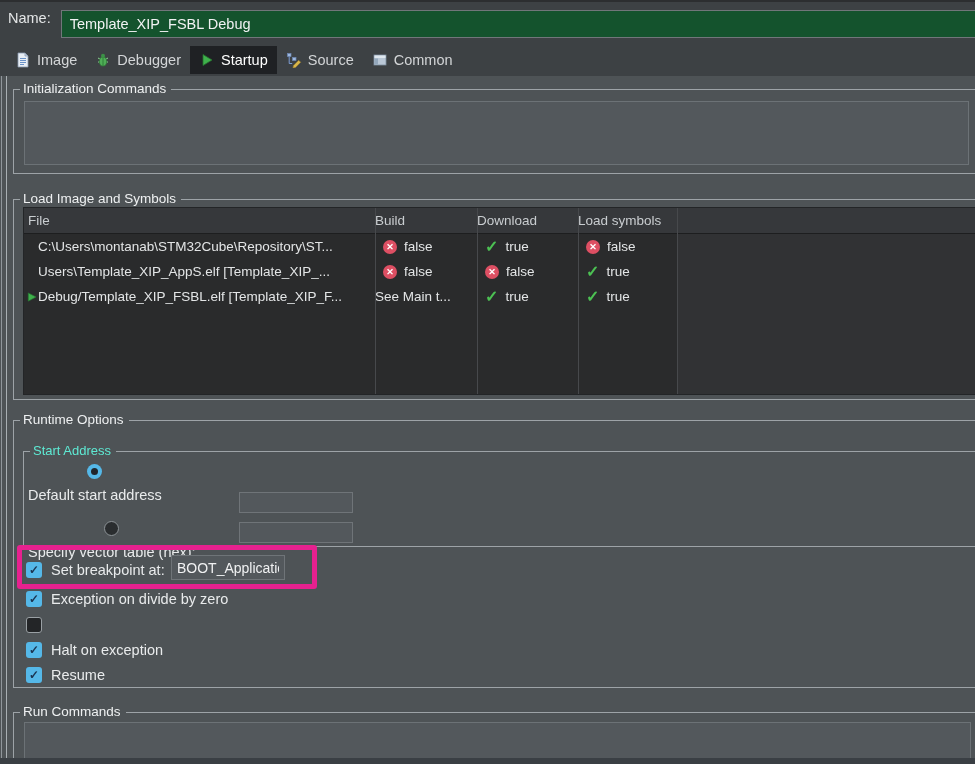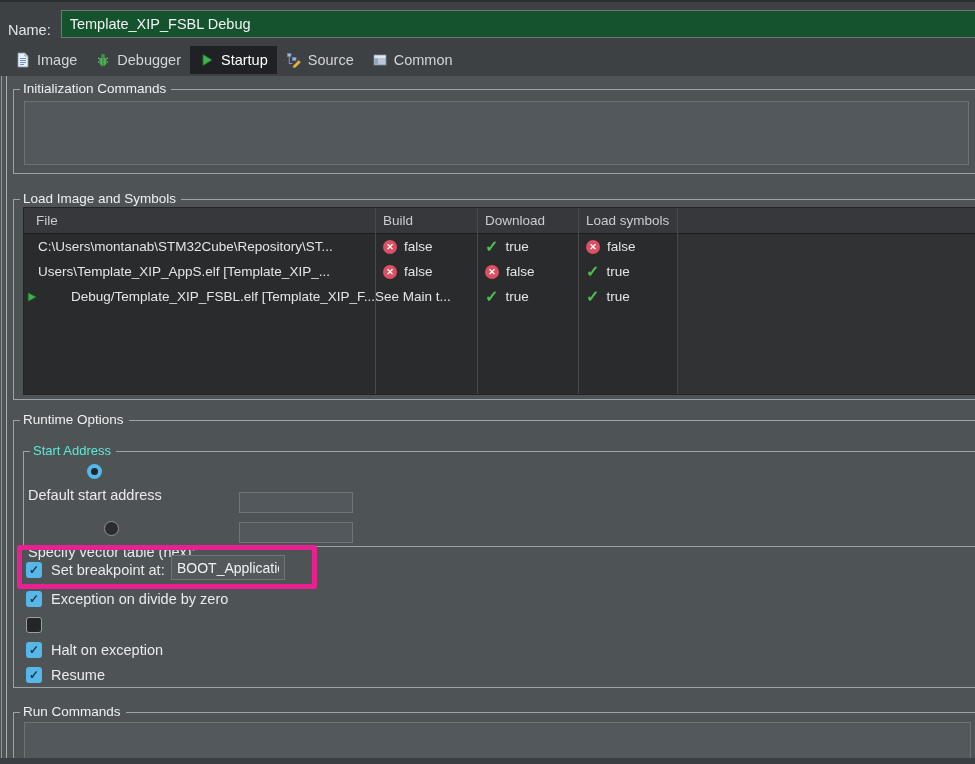--- a/index.html
+++ b/index.html
@@ -2,21 +2,21 @@
 <html><head>
 <meta charset="utf-8">
 <style>
   * { margin:0; padding:0; box-sizing:border-box; }
   html,body { background:#4e5356; }
   body { font-family:"Liberation Sans", sans-serif; }
   #app { position:relative; width:975px; height:764px; background:#4e5356; overflow:hidden; color:#e6e8e9; }
 
   
   .header { position:absolute; left:0; top:0; width:975px; height:76px; background:#3d4144; border-top:2px solid #2c2e30; }
-  .name-row { position:absolute; left:8px; right:0; top:8px; height:28px; display:flex; align-items:flex-end; }
+  .name-row { position:absolute; left:8px; right:0; top:8px; height:28px; display:flex; align-items:flex-start; }
   .name-label { font-size:14.5px; color:#e3e5e6; margin-right:10px; }
   .name-input { flex:1; height:28px; background:#14532d; border:1px solid #71767a; border-right:none;
                 color:#f1f2f3; font-size:14.5px; font-family:"Liberation Sans",sans-serif; padding:0 8px; outline:none; }
   .tabs { position:absolute; left:6px; top:44px; height:28px; display:flex; align-items:stretch; }
   .tab { display:flex; align-items:center; gap:6px; padding:0 9px; font-size:14.5px; color:#d3d5d7; cursor:default; }
   .tab.selected { background:#1f2124; color:#ffffff; }
   .tab svg { width:16px; height:16px; }
 
   
   .edge-a { position:absolute; left:1px; top:76px; bottom:5px; width:1px; background:#90969b; }
@@ -35,28 +35,28 @@
   .g-run { top:712px; height:60px; }
 
   .cmd-area { position:absolute; background:#53585c; border:1px solid #6c7276; }
   .g-init .cmd-area { left:10px; right:8px; top:11px; bottom:8px; }
   .g-run  .cmd-area { left:10px; right:6px; top:9px; height:38px; }
 
   
   .table { position:absolute; left:9px; right:-3px; top:7px; bottom:4px; background:#2a2b2c; border:1px solid #232527; overflow:hidden; font-size:13.5px; }
   .thead { position:relative; height:26px; background:#36383b; color:#c9cdd0; border-bottom:1px solid #1d1e1f;
            display:grid; grid-template-columns:351px 102px 101px 99px 1fr; align-items:center; z-index:2; }
-  .thead .th { padding-left:8px; overflow:hidden; white-space:nowrap; }
-  .thead .th-file { padding-left:12px; }
+  .thead .th { padding-left:0; overflow:hidden; white-space:nowrap; }
+  .thead .th-file { padding-left:4px; }
   .empty-col { position:absolute; left:654px; right:0; top:26px; bottom:0; background:#313234; }
   .col-line { position:absolute; top:0; bottom:0; width:1px; background:#47494c; z-index:3; }
   .trow { position:relative; height:25px; display:grid; grid-template-columns:351px 102px 101px 99px 1fr; align-items:center;
           color:#e3e5e6; white-space:nowrap; z-index:2; }
   .cell-file { padding-left:14px; overflow:hidden; display:flex; align-items:center; }
-  .cell-file.with-arrow { padding-left:2px; gap:0;justify-content:space-between; }
+  .cell-file.with-arrow { padding-left:2px; gap:0; }
   .cell-bool { padding-left:8px; display:flex; align-items:center; gap:7px; overflow:hidden; }
   .cell-text { overflow:hidden; }
 
   .icon-cross { display:inline-flex; width:14px; height:14px; border-radius:50%; background:#dd4f63;
                 color:#ffffff; font-size:9px; font-weight:bold; align-items:center; justify-content:center; flex:none; }
   .icon-check { color:#4cc153; font-size:16px; font-weight:bold; line-height:14px; flex:none; }
   .icon-play  { width:12px; height:12px; flex:none; }
 
   
   .sg-start { left:9px; right:-4px; top:30px; height:96px; }

